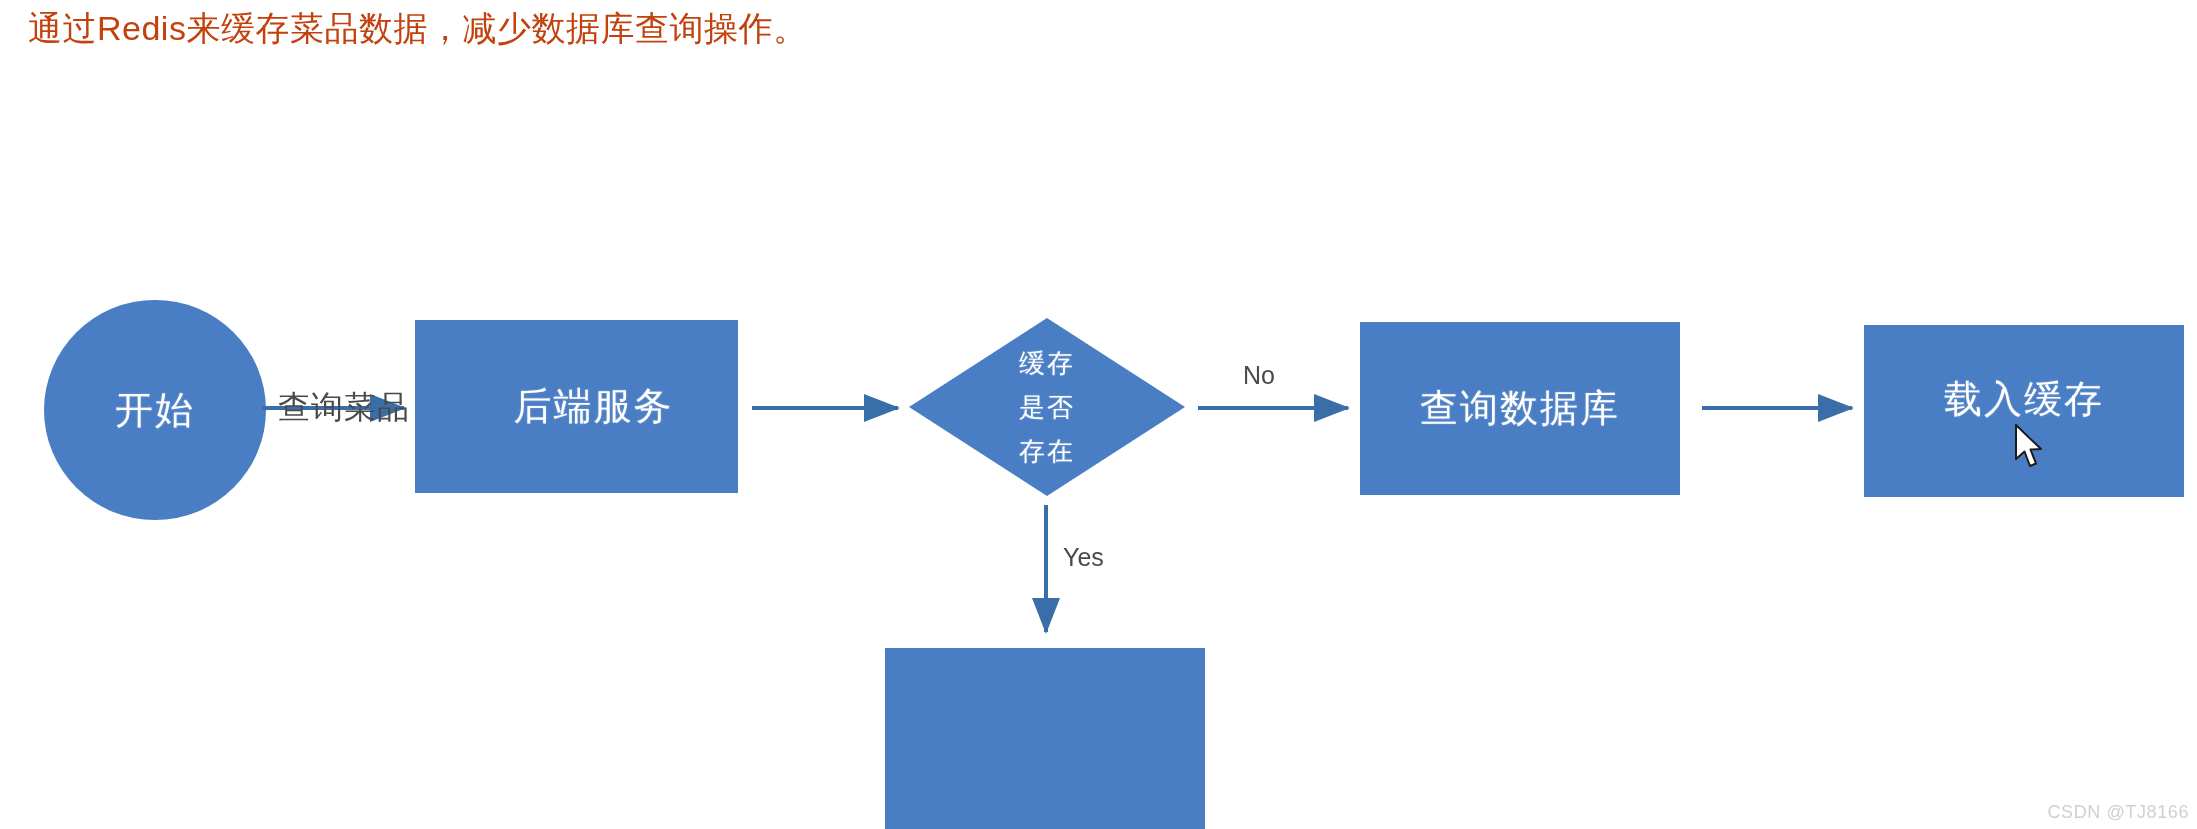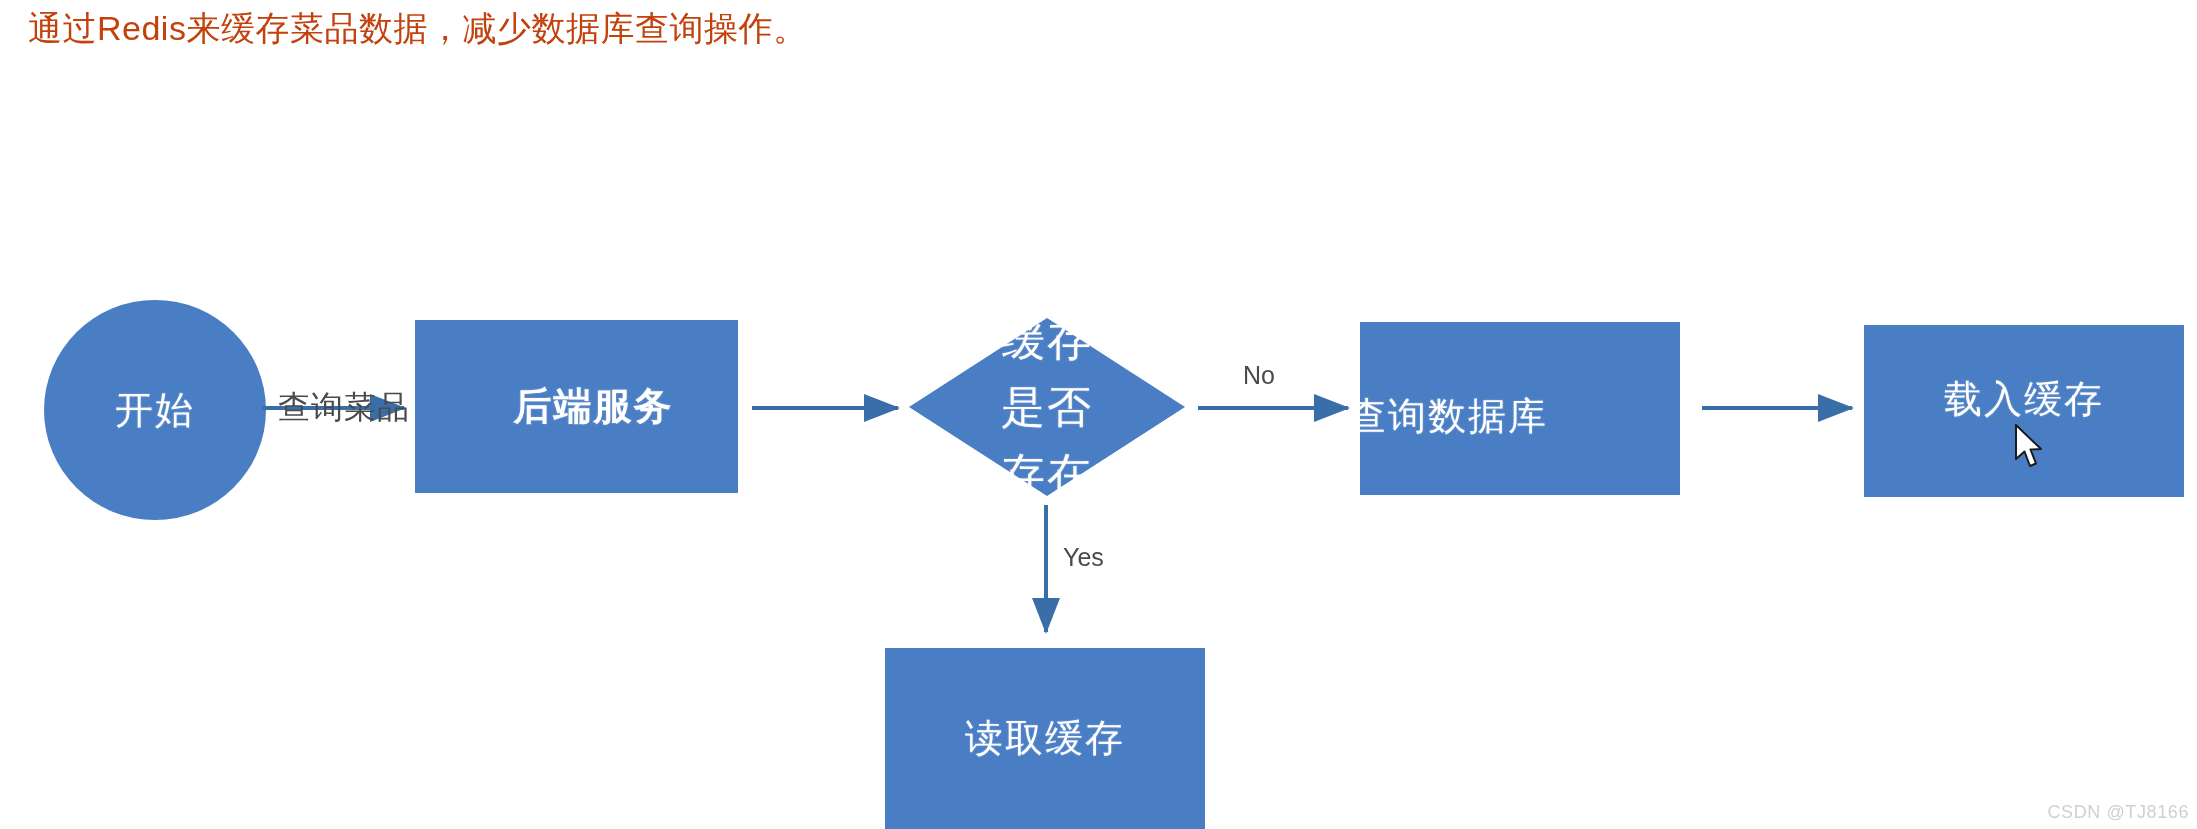--- a/index.html
+++ b/index.html
@@ -45,23 +45,22 @@
     align-items: center;
     justify-content: center;
     color: #ffffff;
     font-size: 38px;
     letter-spacing: 2px;
     text-align: center;
     pointer-events: none;
     text-shadow: 0 0 2px rgba(255,255,255,0.35);
   }
   .node-label.small {
-    font-size: 44px;
+    font-size: 26px;
     line-height: 44px;
-    justify-content: space-between;
   }
 
   .edge-label {
     position: absolute;
     color: #4a4a4a;
     font-size: 25px;
     white-space: nowrap;
   }
   .edge-label.cjk {
     font-size: 32px;
@@ -122,33 +121,32 @@
 
     <line x1="1198" y1="408" x2="1348" y2="408" stroke="#3a6ea8" stroke-width="4" marker-end="url(#arrowhead)"></line>
 
     <line x1="1702" y1="408" x2="1852" y2="408" stroke="#3a6ea8" stroke-width="4" marker-end="url(#arrowhead)"></line>
 
     <line x1="1046" y1="505" x2="1046" y2="632" stroke="#3a6ea8" stroke-width="4" marker-end="url(#arrowhead)"></line>
   </svg>
 
   <div class="node-label" style="left:44px; top:300px; width:222px; height:220px;">开始</div>
 
-  <div class="node-label" style="left:415px; top:320px; width:357px; height:173px;font-weight:bold;">后端服务</div>
+  <div class="node-label" style="left:415px; top:320px; width:357px; height:173px;">后端服务</div>
 
   <div class="node-label small" style="left:909px; top:318px; width:276px; height:178px; flex-direction:column;">
     <span>缓存</span>
     <span>是否</span>
     <span>存在</span>
   </div>
 
-  <div class="node-label" style="left:1288px; top:322px; width:320px; height:173px;margin-top:8px;">查询数据库</div>
+  <div class="node-label" style="left:1360px; top:322px; width:320px; height:173px;">查询数据库</div>
 
   <div class="node-label" style="left:1864px; top:325px; width:320px; height:149px;">载入缓存</div>
 
-  <div class="node-label" style="left:885px; top:648px; width:320px; height:180px;">读取缓存</div>
 
   <div class="edge-label cjk" style="left:278px; top:358px;">查询菜品</div>
 
   <div class="edge-label" style="left:1243px; top:361px;text-align:center;">No</div>
 
   <div class="edge-label" style="left:1063px; top:543px;">Yes</div>
 
   <svg id="cursor" viewBox="0 0 34 46">
     <polygon points="2,1 2,35 10.5,27.5 16,42 22,39.5 16.5,25.5 27,25" fill="#ffffff" stroke="#1b1b1b" stroke-width="2" stroke-linejoin="round"></polygon>
   </svg>

